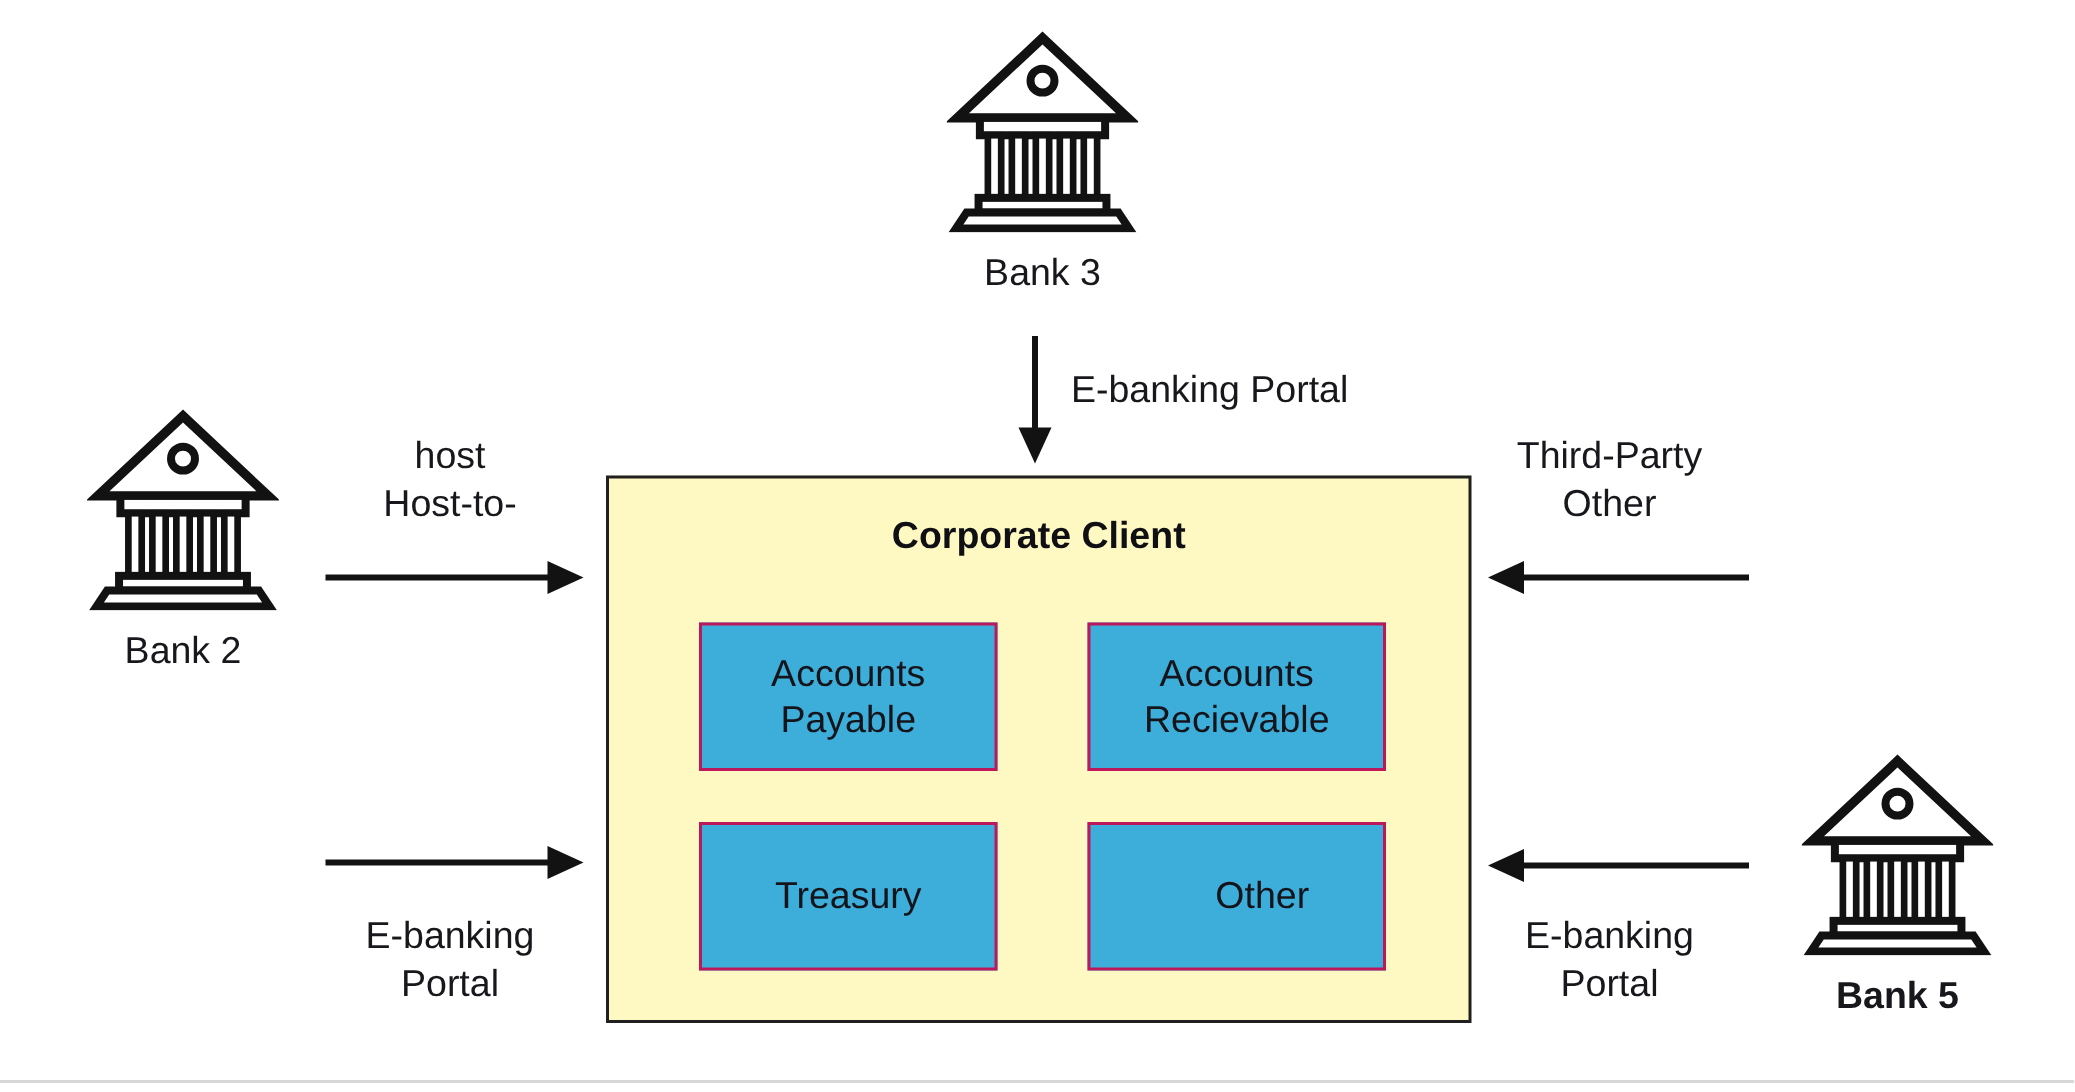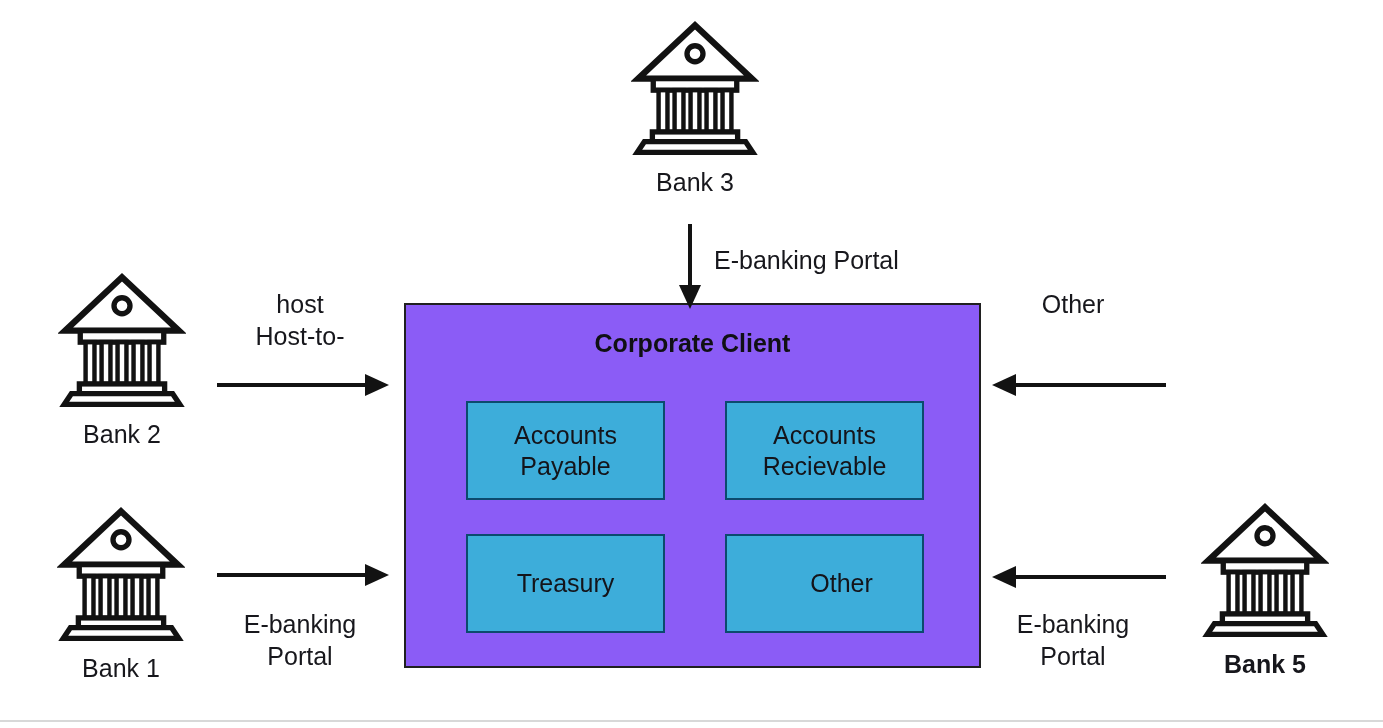--- a/index.html
+++ b/index.html
@@ -10,39 +10,39 @@
     position: relative;
     width: 1383px;
     height: 728px;
     background: #ffffff;
     overflow: hidden;
   }
 
   
   .corp-box {
     position: absolute;
-    left: 404px; top: 303px;
+    left: 404px; top: 317px;
     width: 577px; height: 365px;
-    background: #8b5cf6;
+    background: #fef9c3;
     border: 2px solid #202020;
     text-decoration: underline;
   }
   .corp-title {
     position: absolute;
     left: 0; top: 24px; width: 100%;
     text-align: center;
     font-size: 25px;
     font-weight: bold;
     color: #101014;
   }
   .module {
     position: absolute;
     width: 199px; height: 99px;
     background: #3dadda;
-    border: 2px solid #0c4a6e;
+    border: 2px solid #be185d;
     display: flex;
     align-items: center;
     justify-content: center;
     text-align: center;
     font-size: 25px;
     color: #14141a;
     line-height: 31px;
     padding: 0 14px;
   }
   .module.ap { left: 60px;  top: 96px; }
@@ -150,26 +150,20 @@
     <div class="bank-label">Bank 3</div>
   </div>
 
   <div class="bank b2">
     <svg width="128" height="135" viewBox="0 0 144 152">
         <use href="#bank-icon"></use>
       </svg>
     <div class="bank-label">Bank 2</div>
   </div>
 
-  <div class="bank b1">
-    <svg width="128" height="135" viewBox="0 0 144 152">
-        <use href="#bank-icon"></use>
-      </svg>
-    <div class="bank-label">Bank 1</div>
-  </div>
 
 
   <div class="bank b5">
     <svg width="128" height="135" viewBox="0 0 144 152">
         <use href="#bank-icon"></use>
       </svg>
     <div class="bank-label">Bank 5</div>
   </div>
 
   <div class="shaft-v" style="left:688px; top:224px; height:63px"></div>
@@ -195,20 +189,21 @@
     <div>host</div>
     <div>Host-to-</div>
   </div>
 
   <div class="conn-label" style="left:215px; top:608px; width:170px">
     <div>E-banking</div>
     <div>Portal</div>
   </div>
 
   <div class="conn-label" style="left:988px; top:288px; width:170px">
+    <div>Third-Party</div>
     <div>Other</div>
   </div>
 
   <div class="conn-label" style="left:988px; top:608px; width:170px">
     <div>E-banking</div>
     <div>Portal</div>
   </div>
 
   <div class="bottom-rule"></div>
 

